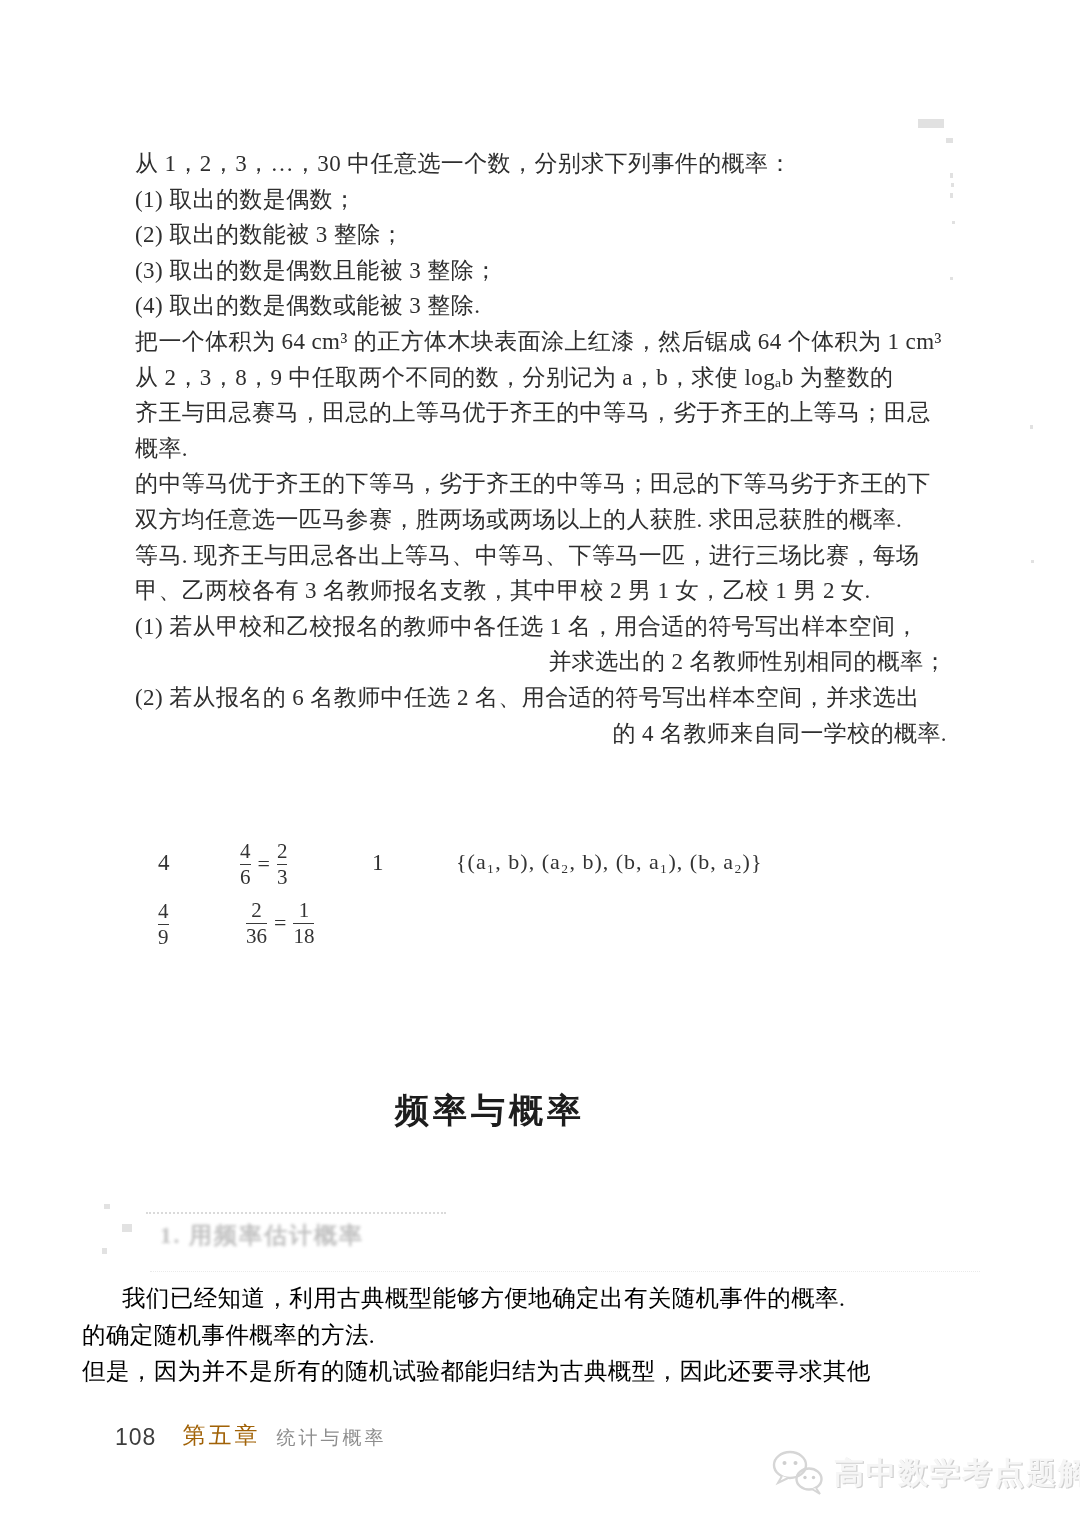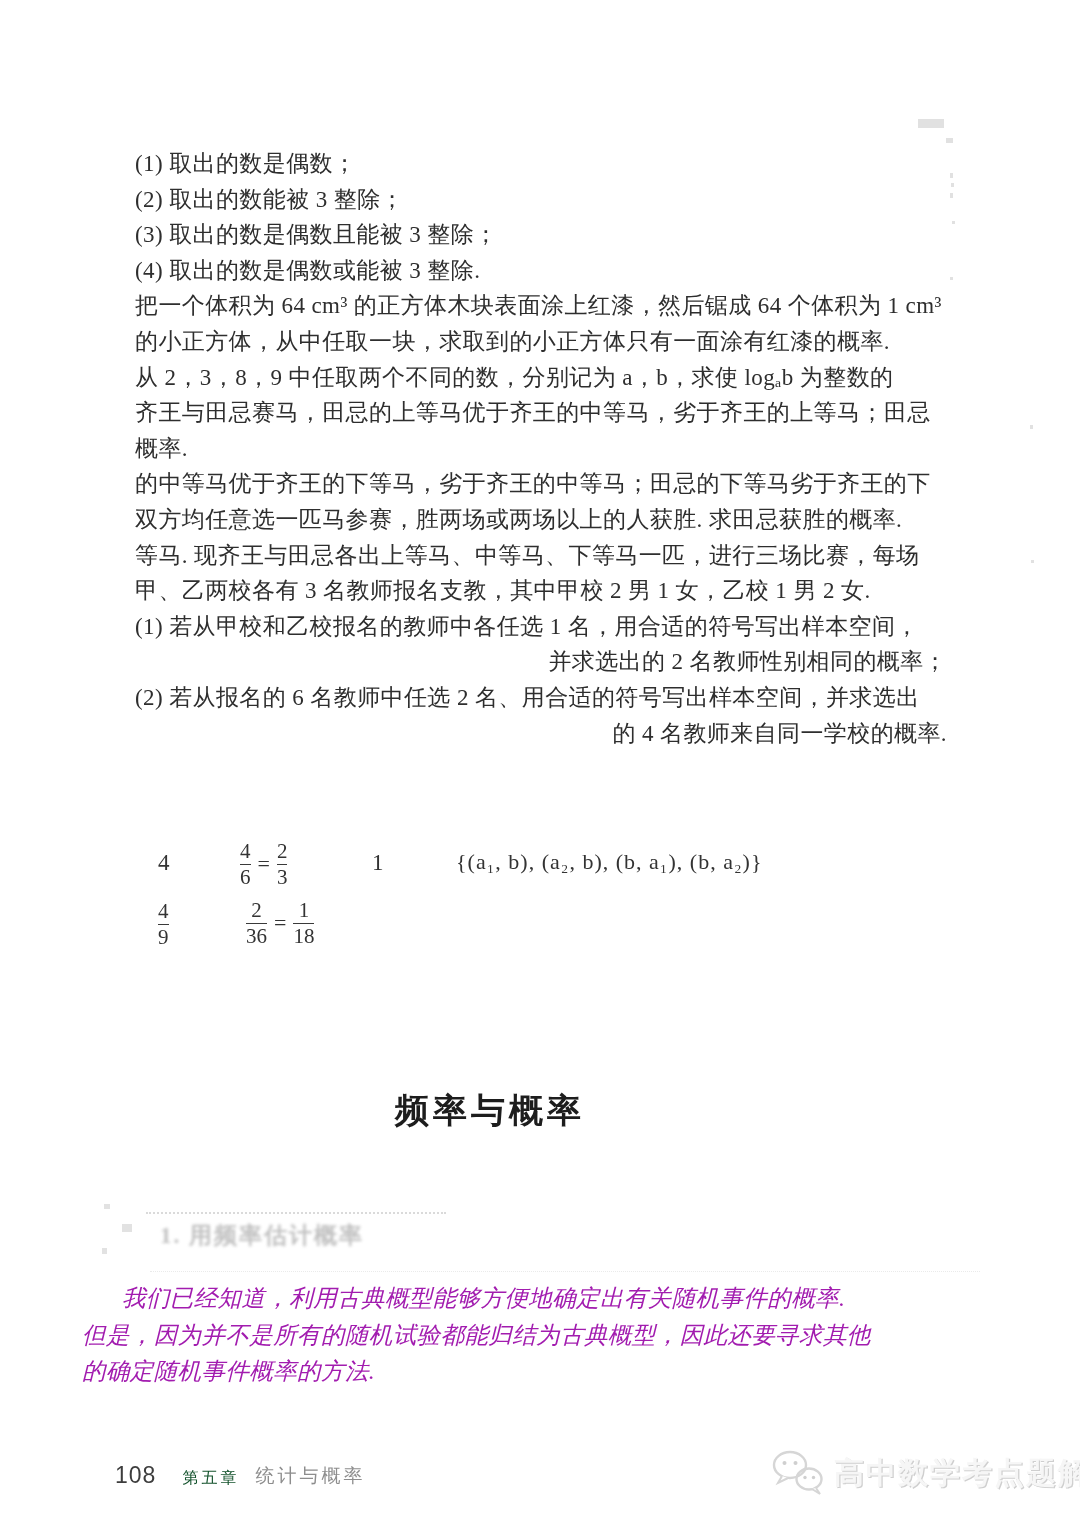--- a/index.html
+++ b/index.html
@@ -56,31 +56,31 @@
     position:absolute; left:44px; top:12px;
     font-size:23px; font-weight:bold; letter-spacing:2px;
     color:#8d8d8d; opacity:.55; filter:blur(1.4px);
     white-space:nowrap;
   }
   .smudge { position:absolute; background:#b9b9b9; opacity:.4; filter:blur(.6px); }
 
   
   .intro {
     position:absolute; left:82px; top:1280px; width:800px;
-    font-size:23.5px; line-height:36.6px; letter-spacing:0.4px; color:#a21caf;font-style:italic;
+    font-size:23.5px; line-height:36.6px; letter-spacing:0.4px; color:#000000;
   }
   .intro .pline { white-space:nowrap; }
   .intro .pline.first { text-indent:40px; }
 
   
   .footer { position:absolute; left:115px; top:1420px;
             display:flex; align-items:flex-end; }
   .page-num { font-family:"Liberation Sans","DejaVu Sans",sans-serif;
               font-size:23px; color:#3d3d3d; letter-spacing:1px; }
-  .chapter-label { margin-left:26px; font-size:16px; color:#14532d; letter-spacing:3px;margin-top:48px; }
+  .chapter-label { margin-left:26px; font-size:23px; color:#a16207; letter-spacing:3px; }
   .chapter-title { margin-left:16px; font-size:19px; color:#8d8d8d; letter-spacing:3px; }
 
   
   .watermark { position:absolute; left:770px; top:1448px;
                display:flex; align-items:center; }
   .wm-logo { width:56px; height:50px; flex:0 0 auto; }
   .wm-text {
     margin-left:8px;
     font-family:"Liberation Sans","DejaVu Sans",sans-serif;
     font-weight:bold; font-size:30px; letter-spacing:2px;
@@ -93,26 +93,26 @@
   .speck { position:absolute; background:#bdbdbd; opacity:.45; filter:blur(.4px); }
   .dotline-bottom {
     position:absolute; left:150px; top:1271px; width:830px; height:0;
     border-top:1.6px dotted #d2d2d2; opacity:.45;
   }
 </style>
 </head>
 <body>
 
 <div class="problems">
+  <div class="line">从 1，2，3，…，30 中任意选一个数，分别求下列事件的概率：</div>
   <div class="line">(1) 取出的数是偶数；</div>
   <div class="line">(2) 取出的数能被 3 整除；</div>
   <div class="line">(3) 取出的数是偶数且能被 3 整除；</div>
   <div class="line">(4) 取出的数是偶数或能被 3 整除.</div>
   <div class="line">把一个体积为 64 cm³ 的正方体木块表面涂上红漆，然后锯成 64 个体积为 1 cm³</div>
-  <div class="line">的小正方体，从中任取一块，求取到的小正方体只有一面涂有红漆的概率.</div>
   <div class="line">从 2，3，8，9 中任取两个不同的数，分别记为 a，b，求使 logₐb 为整数的</div>
   <div class="line">齐王与田忌赛马，田忌的上等马优于齐王的中等马，劣于齐王的上等马；田忌</div>
   <div class="line">概率.</div>
   <div class="line">的中等马优于齐王的下等马，劣于齐王的中等马；田忌的下等马劣于齐王的下</div>
   <div class="line">双方均任意选一匹马参赛，胜两场或两场以上的人获胜. 求田忌获胜的概率.</div>
   <div class="line">等马. 现齐王与田忌各出上等马、中等马、下等马一匹，进行三场比赛，每场</div>
   <div class="line">甲、乙两校各有 3 名教师报名支教，其中甲校 2 男 1 女，乙校 1 男 2 女.</div>
   <div class="line">(1) 若从甲校和乙校报名的教师中各任选 1 名，用合适的符号写出样本空间，</div>
   <div class="line indent">并求选出的 2 名教师性别相同的概率；</div>
   <div class="line">(2) 若从报名的 6 名教师中任选 2 名、用合适的符号写出样本空间，并求选出</div>
@@ -163,22 +163,22 @@
 <div class="subsection">
   <div class="dots-top"></div>
   <div class="blur-text">1. 用频率估计概率</div>
   <div class="smudge" style="left:6px; top:16px; width:10px; height:8px;"></div>
   <div class="smudge" style="left:-12px; top:-4px; width:6px; height:5px;"></div>
   <div class="smudge" style="left:-14px; top:40px; width:5px; height:6px;"></div>
 </div>
 
 <div class="intro">
   <div class="pline first">我们已经知道，利用古典概型能够方便地确定出有关随机事件的概率.</div>
+  <div class="pline">的确定随机事件概率的方法.</div>
   <div class="pline">但是，因为并不是所有的随机试验都能归结为古典概型，因此还要寻求其他</div>
-  <div class="pline">的确定随机事件概率的方法.</div>
 </div>
 
 <div class="footer">
   <span class="page-num">108</span>
   <span class="chapter-label">第五章</span>
   <span class="chapter-title">统计与概率</span>
 </div>
 
 <div class="watermark">
   <span class="wm-logo">

